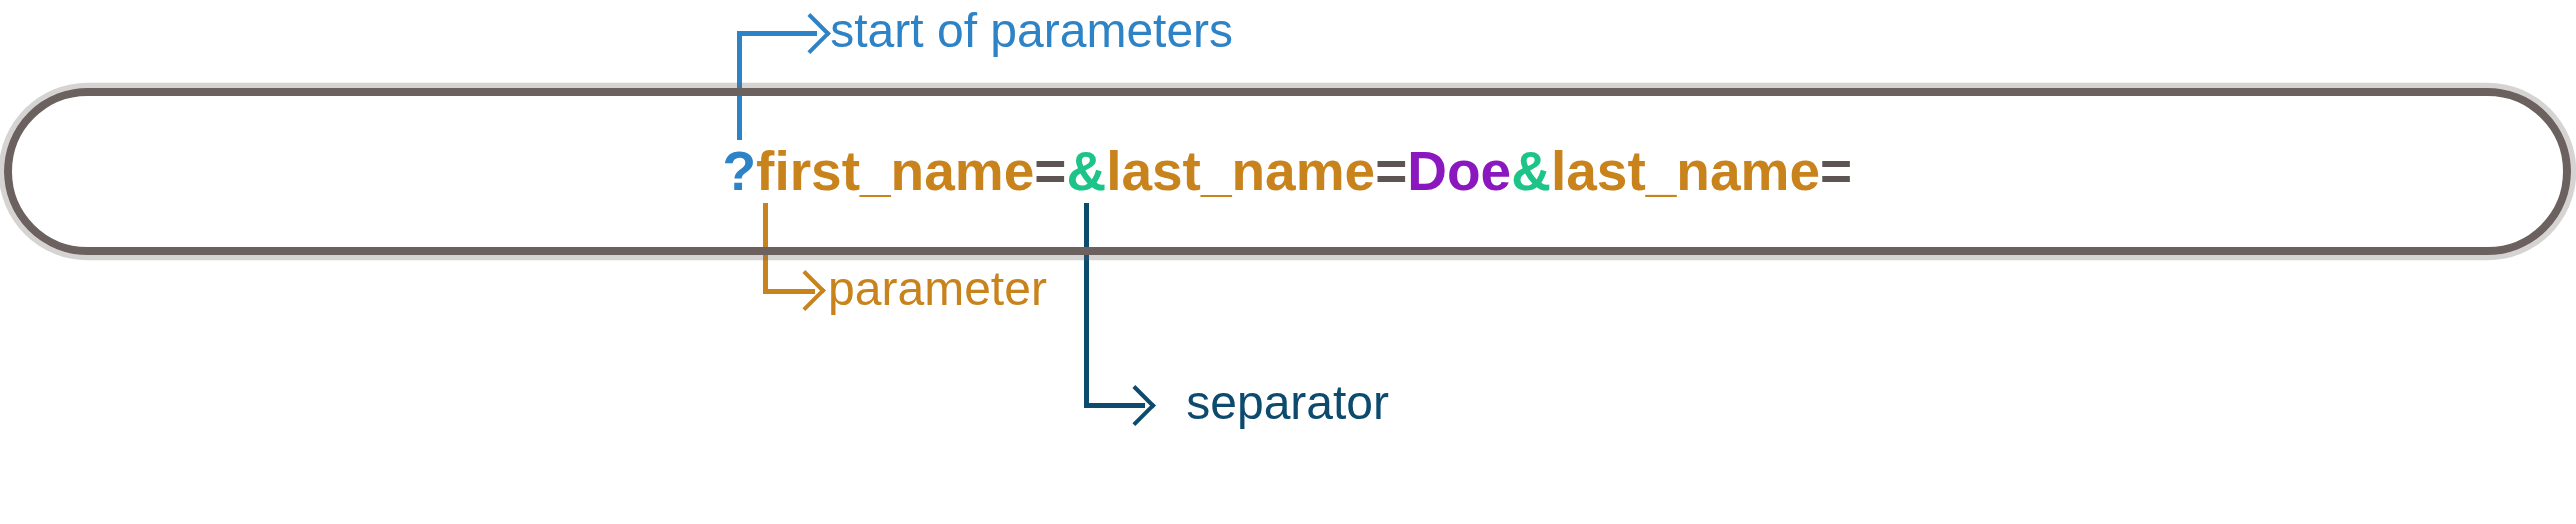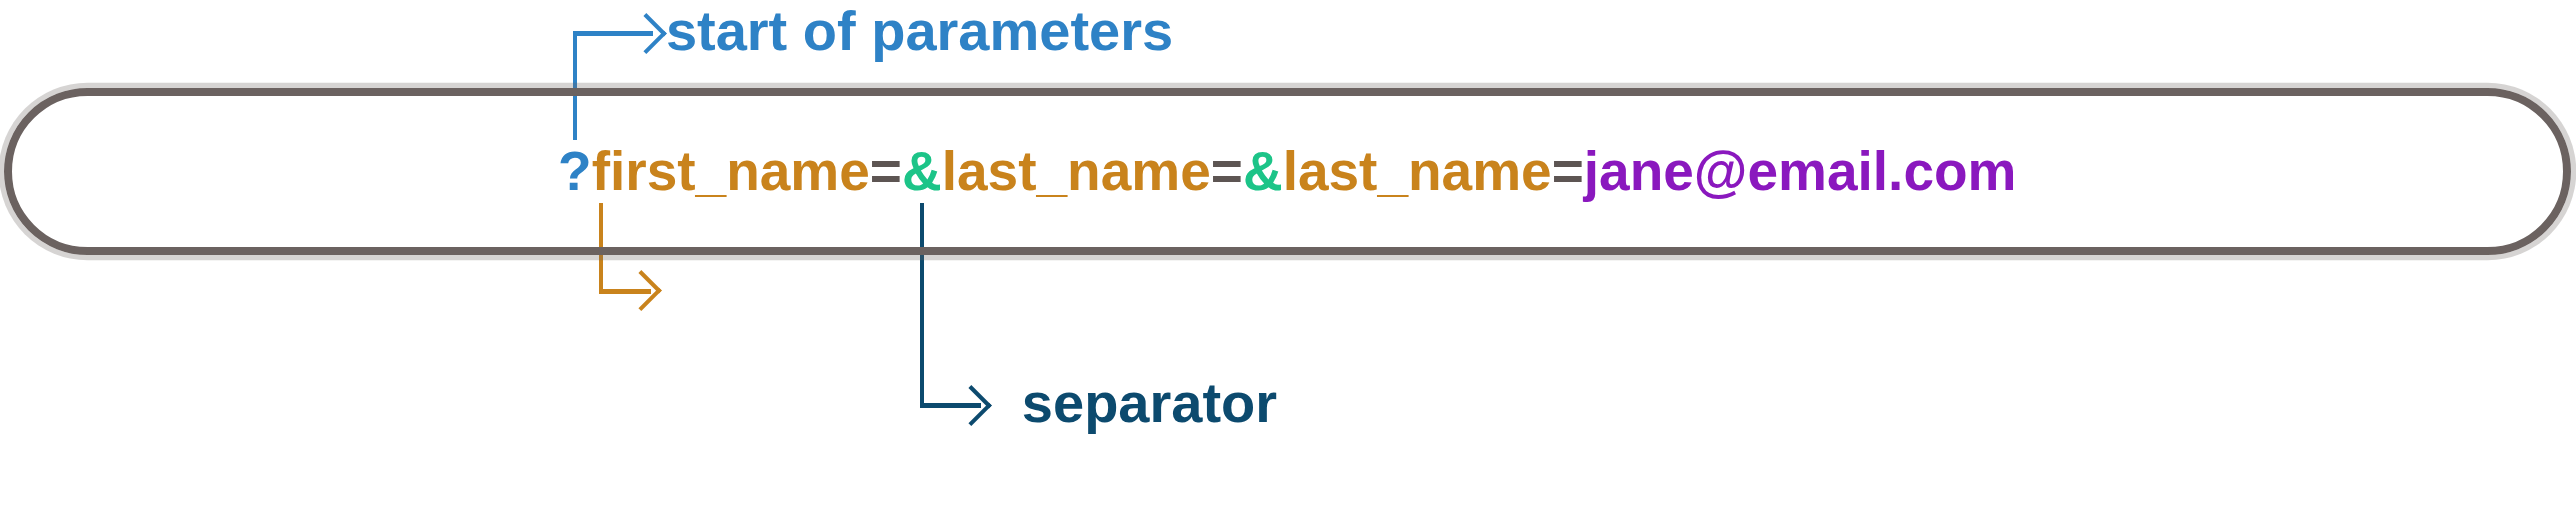--- a/index.html
+++ b/index.html
@@ -73,22 +73,22 @@
   }
   .anno .chev {
     background: transparent;
     width: 24.6px; height: 24.6px;
     border-top: 4.7px solid;
     border-right: 4.7px solid;
     transform: rotate(45deg);
   }
   .anno .lbl {
     position: absolute;
-    font-size: 56px;
-    font-weight: 700;
+    font-size: 48px;
+    font-weight: 400;
     line-height: 56px;
     white-space: nowrap;
   }
   .anno.blue   { color: #2e82c6; }
   .anno.orange { color: #c9831c; }
   .anno.green  { color: #0c4a6e; }
   .anno.purple { color: #8a18be; }
 
   
   .blue .v    { left: calc(50% - 2.3px); top: -113px; width: 4.7px; height: 109px; }
@@ -125,32 +125,33 @@
       <span class="seg bold c-blue"><span class="t">?</span><span class="anno blue">
           <i class="v"></i>
           <i class="h"></i>
           <i class="chev"></i>
           <span class="lbl">start of parameters</span>
         </span></span>
       <span class="seg bold c-orange"><span class="t">first_name</span><span class="anno orange">
           <i class="v"></i>
           <i class="h"></i>
           <i class="chev"></i>
+          <span class="lbl">parameter</span>
         </span></span>
       <span class="seg bold c-eq"><span class="t">=</span></span>
       <span class="seg bold c-green"><span class="t">&amp;</span><span class="anno green">
           <i class="v"></i>
           <i class="h"></i>
           <i class="chev"></i>
           <span class="lbl">separator</span>
         </span></span>
       <span class="seg bold c-orange"><span class="t">last_name</span></span>
       <span class="seg bold c-eq"><span class="t">=</span></span>
+      <span class="seg bold c-purple"><span class="t">Doe</span></span>
       <span class="seg bold c-green"><span class="t">&amp;</span></span>
       <span class="seg bold c-orange"><span class="t">last_name</span></span>
       <span class="seg bold c-eq"><span class="t">=</span></span>
-      <span class="seg bold c-purple"><span class="t">jane@email.com</span></span>
     </div>
 
   <div class="pill-frame"></div>
 
 </div>
 
 
 </body></html>

